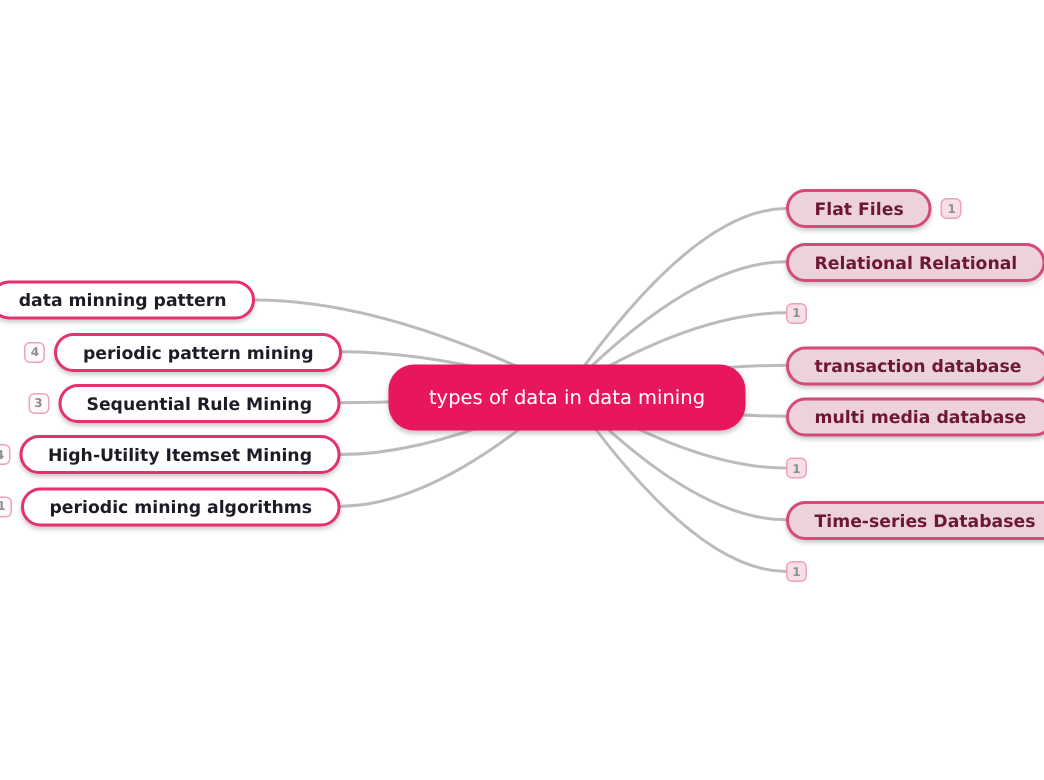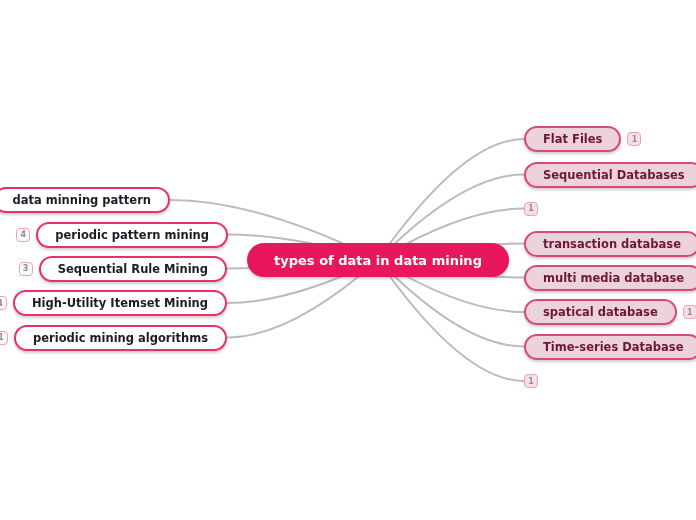--- a/index.html
+++ b/index.html
@@ -66,30 +66,30 @@
     flex: 0 0 auto;
     cursor: pointer;
   }
   .branch.left .badge  { background: var(--badge-fill-left, #fefafb); }
   .branch.right .badge { background: var(--badge-fill-right, #f7dfe8); }
   #root-node {
     position: absolute;
     left: 378px;
     top: 243px;
     transform: translateX(-50%);
-    height: 34px;
+    height: 44px;
     display: flex;
     align-items: center;
     justify-content: center;
     padding: 0 27px;
     border-radius: 17px;
     background: var(--root-fill, #e8175c);
     color: var(--root-text, #ffffff);
     font-size: 13px;
-    font-weight: bold;
+    font-weight: normal;
     white-space: nowrap;
     z-index: 3;
     box-shadow: 0 2px 3px rgba(110,110,110,0.35);
     cursor: pointer;
   }
 </style>
 </head>
 <body>
 
 <div id="canvas">
@@ -148,21 +148,21 @@
     <div class="branch right" style="top: 126px; left: 524px;">
       <span class="badge">1</span>
       <div class="pill">
         <span class="pill-label">Flat Files</span>
       </div>
     </div>
 
     <div class="branch right" style="top: 161.5px; left: 524px;">
 
       <div class="pill">
-        <span class="pill-label">Sequential Databases</span>
+        <span class="pill-label">Relational Relational</span>
       </div>
     </div>
 
     <div class="branch right" style="top: 195.5px; left: 524px;">
       <span class="badge">1</span>
     </div>
 
     <div class="branch right" style="top: 230.5px; left: 524px;">
 
       <div class="pill">
@@ -172,28 +172,25 @@
 
     <div class="branch right" style="top: 264.5px; left: 524px;">
 
       <div class="pill">
         <span class="pill-label">multi media database</span>
       </div>
     </div>
 
     <div class="branch right" style="top: 299px; left: 524px;">
       <span class="badge">1</span>
-      <div class="pill">
-        <span class="pill-label">spatical database</span>
-      </div>
     </div>
 
     <div class="branch right" style="top: 333.5px; left: 524px;">
 
       <div class="pill">
-        <span class="pill-label">Time-series Database</span>
+        <span class="pill-label">Time-series Databases</span>
       </div>
     </div>
 
     <div class="branch right" style="top: 368px; left: 524px;">
       <span class="badge">1</span>
     </div>
   </div>
 
 </body></html>

